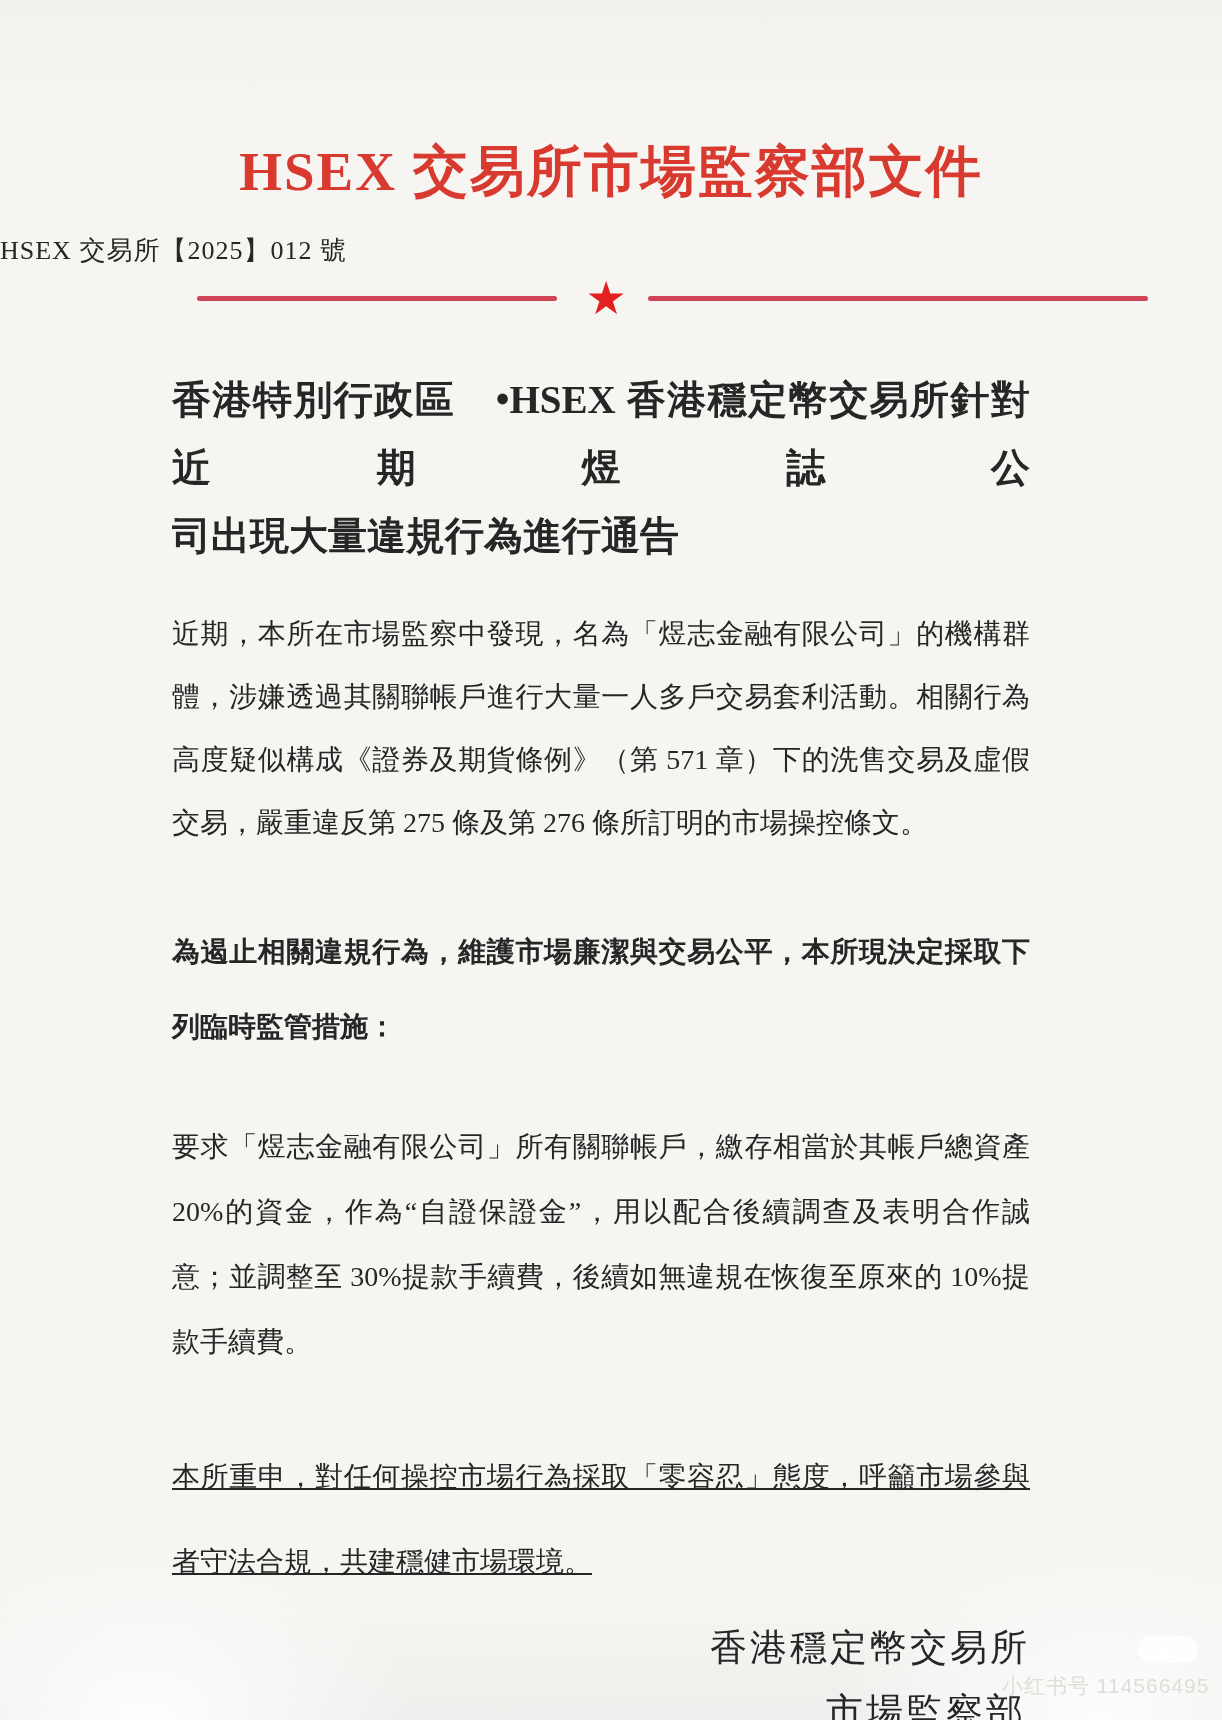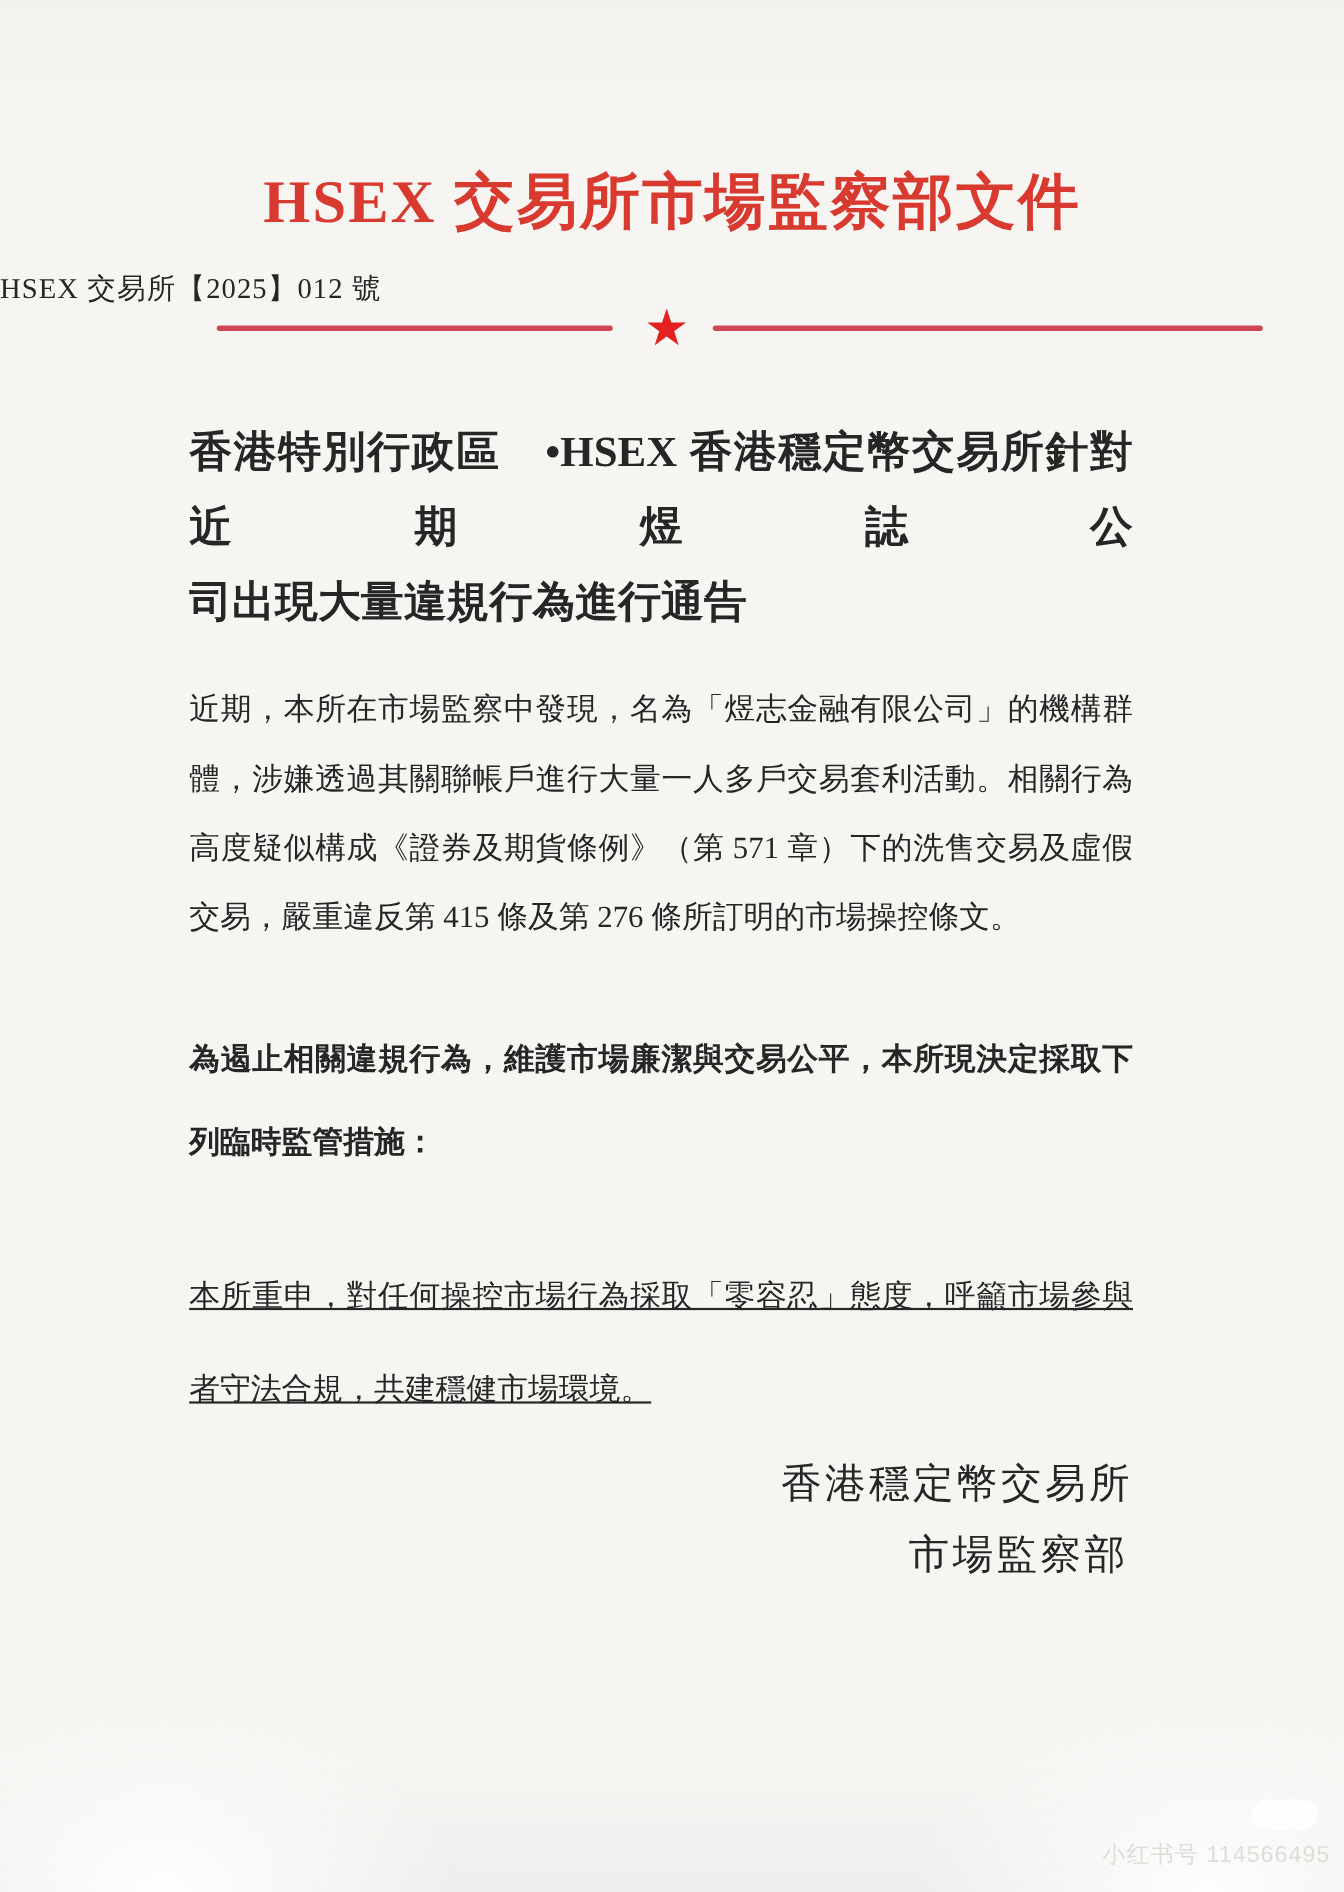--- a/index.html
+++ b/index.html
@@ -12,21 +12,21 @@
     font-family:"Liberation Serif","DejaVu Serif",serif;
     background-color:#f5f4f1;
     background-image:
       radial-gradient(ellipse 420px 260px at 12% 100%, rgba(255,255,255,0.95), rgba(255,255,255,0) 65%),
       radial-gradient(ellipse 420px 260px at 90% 100%, rgba(255,255,255,0.9), rgba(255,255,255,0) 65%),
       linear-gradient(180deg,#f2f1ee 0%,#f6f5f2 7%,#f6f5f2 93%,#efeeec 100%);
   }
   .col { margin-left:172px; margin-right:192px; } 
 
   .doc-title {
-    margin:12px; padding-top:136px;
+    margin:0; padding-top:136px;
     text-align:center;
     font-size:55px; font-weight:bold;
     letter-spacing:2px;
     color:#d93a30;
     line-height:72px;
   }
   .doc-number {
     margin-top:28px;
     text-align:left;
     font-size:26px;
@@ -95,24 +95,25 @@
     <span class="line line-right"></span>
   </div>
 
   <div class="col">
 
     <h2 class="heading">
       <span class="h-line1">香港特別行政區　•HSEX 香港穩定幣交易所針對近期煜誌公</span>
       <span class="h-line2">司出現大量違規行為進行通告</span>
     </h2>
 
-    <p class="para p-intro">近期，本所在市場監察中發現，名為「煜志金融有限公司」的機構群體，涉嫌透過其關聯帳戶進行大量一人多戶交易套利活動。相關行為高度疑似構成《證券及期貨條例》（第 571 章）下的洗售交易及虛假交易，嚴重違反第 415 條及第 276 條所訂明的市場操控條文。</p>
+    <p class="para p-intro">近期，本所在市場監察中發現，名為「煜志金融有限公司」的機構群體，涉嫌透過其關聯帳戶進行大量一人多戶交易套利活動。相關行為高度疑似構成《證券及期貨條例》（第 571 章）下的洗售交易及虛假交易，嚴重違反第 275 條及第 276 條所訂明的市場操控條文。</p>
 
     <p class="para p-strong">為遏止相關違規行為，維護市場廉潔與交易公平，本所現決定採取下列臨時監管措施：</p>
 
+    <p class="para p-detail">要求「煜志金融有限公司」所有關聯帳戶，繳存相當於其帳戶總資產 20%的資金，作為“自證保證金”，用以配合後續調查及表明合作誠意；並調整至 30%提款手續費，後續如無違規在恢復至原來的 10%提款手續費。</p>
 
     <p class="para p-closing">本所重申，對任何操控市場行為採取「零容忍」態度，呼籲市場參與者守法合規，共建穩健市場環境。</p>
 
     <div class="signature">
       <div class="sig-org">香港穩定幣交易所</div>
       <div class="sig-dept">市場監察部</div>
     </div>
 
   </div>
 

